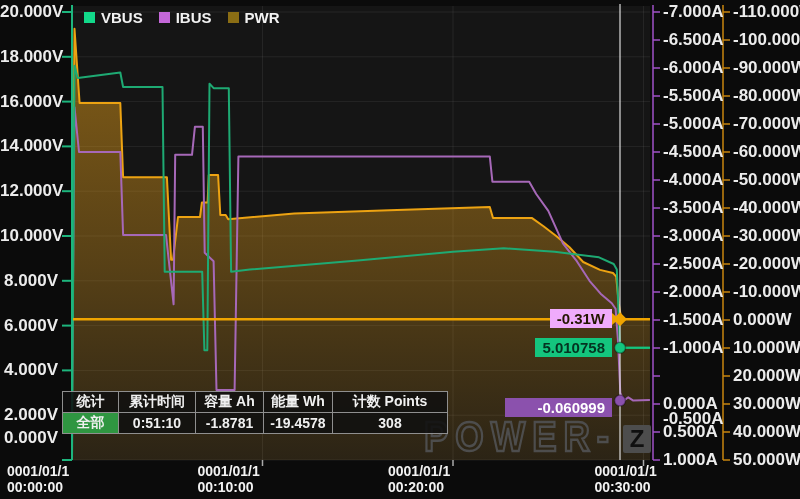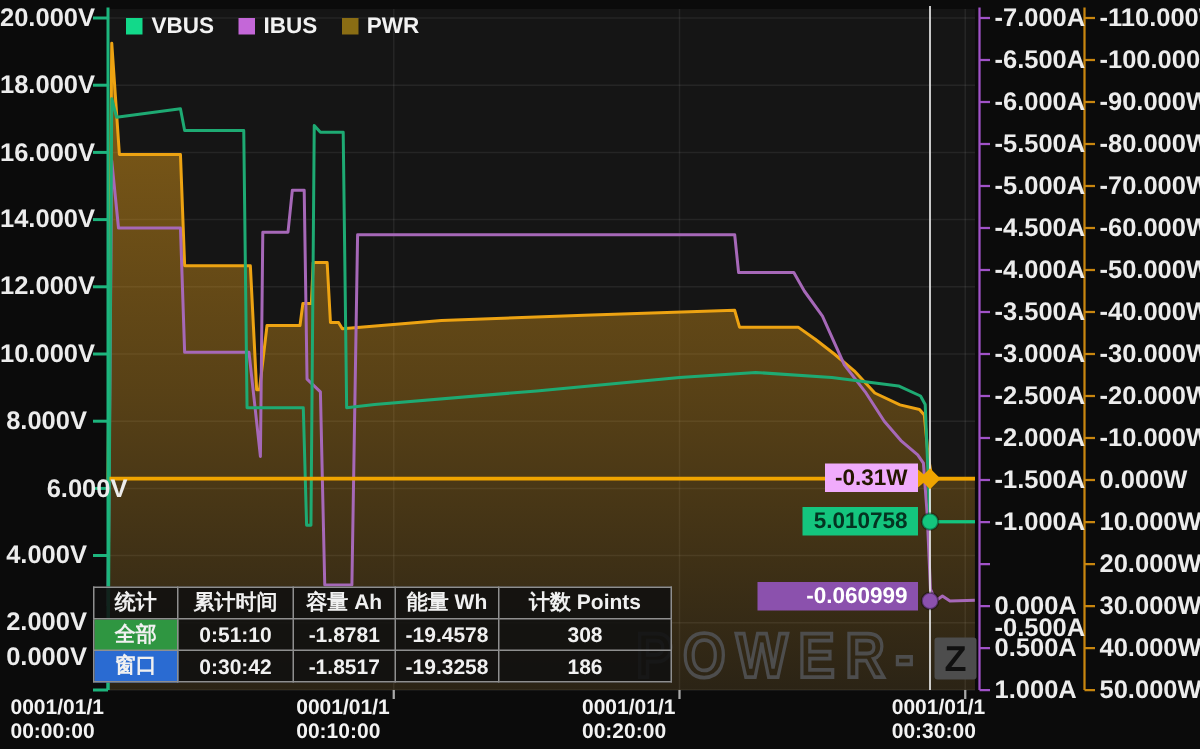--- a/index.html
+++ b/index.html
@@ -136,21 +136,21 @@
     </div>
 
   <div id="vticks">
       <div class="axis-label v-label" style="left: 0px; top: 4px;">20.000V</div>
       <div class="axis-label v-label" style="left: 0px; top: 48.8px;">18.000V</div>
       <div class="axis-label v-label" style="left: 0px; top: 93.6px;">16.000V</div>
       <div class="axis-label v-label" style="left: 0px; top: 138.4px;">14.000V</div>
       <div class="axis-label v-label" style="left: 0px; top: 183.2px;">12.000V</div>
       <div class="axis-label v-label" style="left: 0px; top: 228px;">10.000V</div>
       <div class="axis-label v-label" style="left: 0px; top: 272.8px;">8.000V</div>
-      <div class="axis-label v-label" style="left: 0px; top: 317.6px; padding-left: 27px;">6.000V</div>
+      <div class="axis-label v-label" style="left: 0px; top: 317.6px;">6.000V</div>
       <div class="axis-label v-label" style="left: 0px; top: 362.4px;">4.000V</div>
       <div class="axis-label v-label" style="left: 0px; top: 407.2px;">2.000V</div>
       <div class="axis-label v-label" style="left: 0px; top: 430px;">0.000V</div>
     </div>
   <div id="aticks">
       <div class="axis-label " style="left: 663px; top: 4px;">-7.000A</div>
       <div class="axis-label " style="left: 663px; top: 32px;">-6.500A</div>
       <div class="axis-label " style="left: 663px; top: 60px;">-6.000A</div>
       <div class="axis-label " style="left: 663px; top: 88px;">-5.500A</div>
       <div class="axis-label " style="left: 663px; top: 116px;">-5.000A</div>
@@ -200,42 +200,35 @@
         <div>00:20:00</div>
       </div>
       <div class="time-label" style="left: 594.5px; top: 463px;">
         <div>0001/01/1</div>
         <div>00:30:00</div>
       </div>
     </div>
   <div id="vboxes">
       <div class="value-box vbox-pwr" style="top: 309.132px;">-0.31W</div>
       <div class="value-box vbox-vbus" style="top: 337.759px;">5.010758</div>
-      <div class="value-box vbox-ibus" style="top: 388px; padding-left: 32px;">-0.060999</div>
+      <div class="value-box vbox-ibus" style="top: 398px; padding-left: 32px;">-0.060999</div>
     </div>
 
   <table id="stats-table">
     <tbody>
         <tr>
       <th style="width:47px">统计</th>
       <th style="width:68px">累计时间</th>
       <th style="width:59px">容量 Ah</th>
       <th style="width:60px">能量 Wh</th>
       <th style="width:106px">计数 Points</th>
     </tr>
     <tr>
       <td class="row-all-label">全部</td>
       <td>0:51:10</td>
       <td>-1.8781</td>
       <td>-19.4578</td>
       <td>308</td>
     </tr>
-    <tr>
-      <td class="row-window-label">窗口</td>
-      <td>0:30:42</td>
-      <td>-1.8517</td>
-      <td>-19.3258</td>
-      <td>186</td>
-    </tr>
   </tbody>
     </table>
 
 </div>
 
 </body></html>

